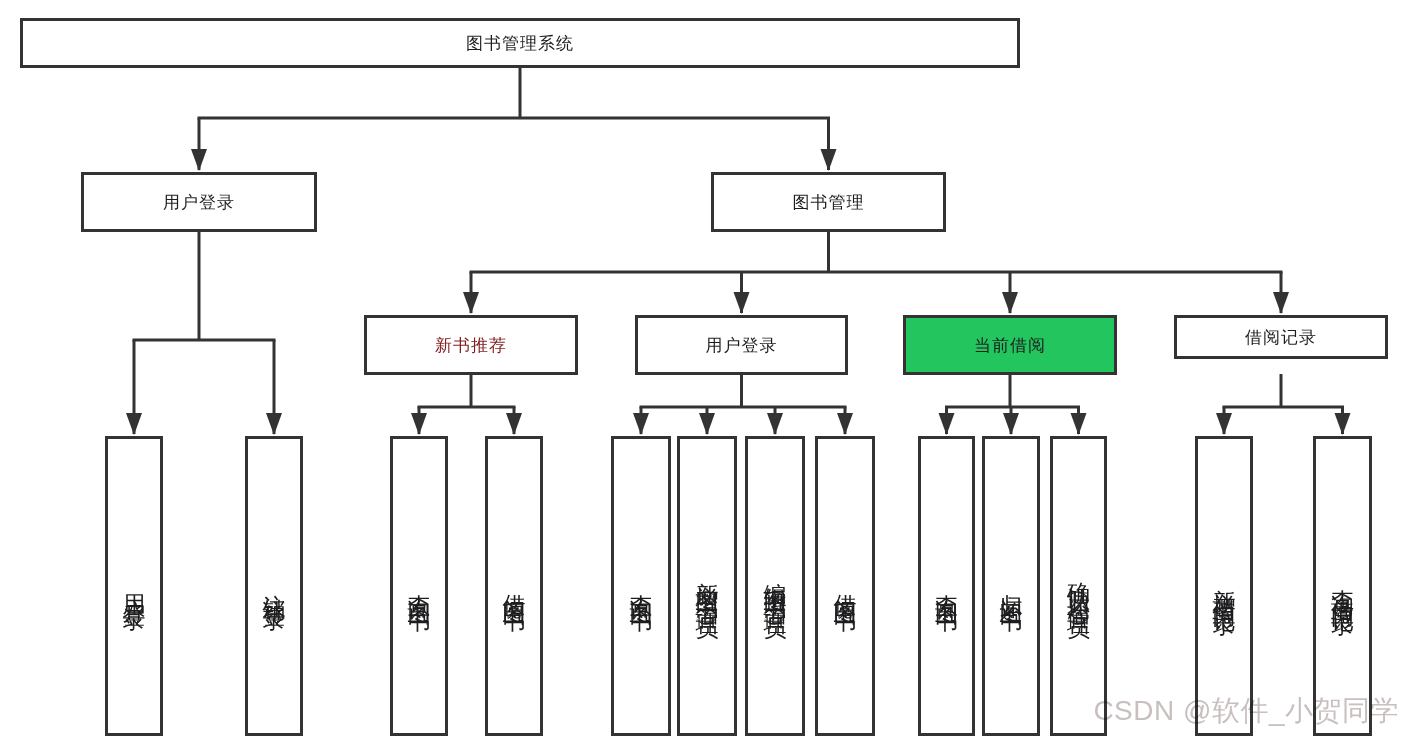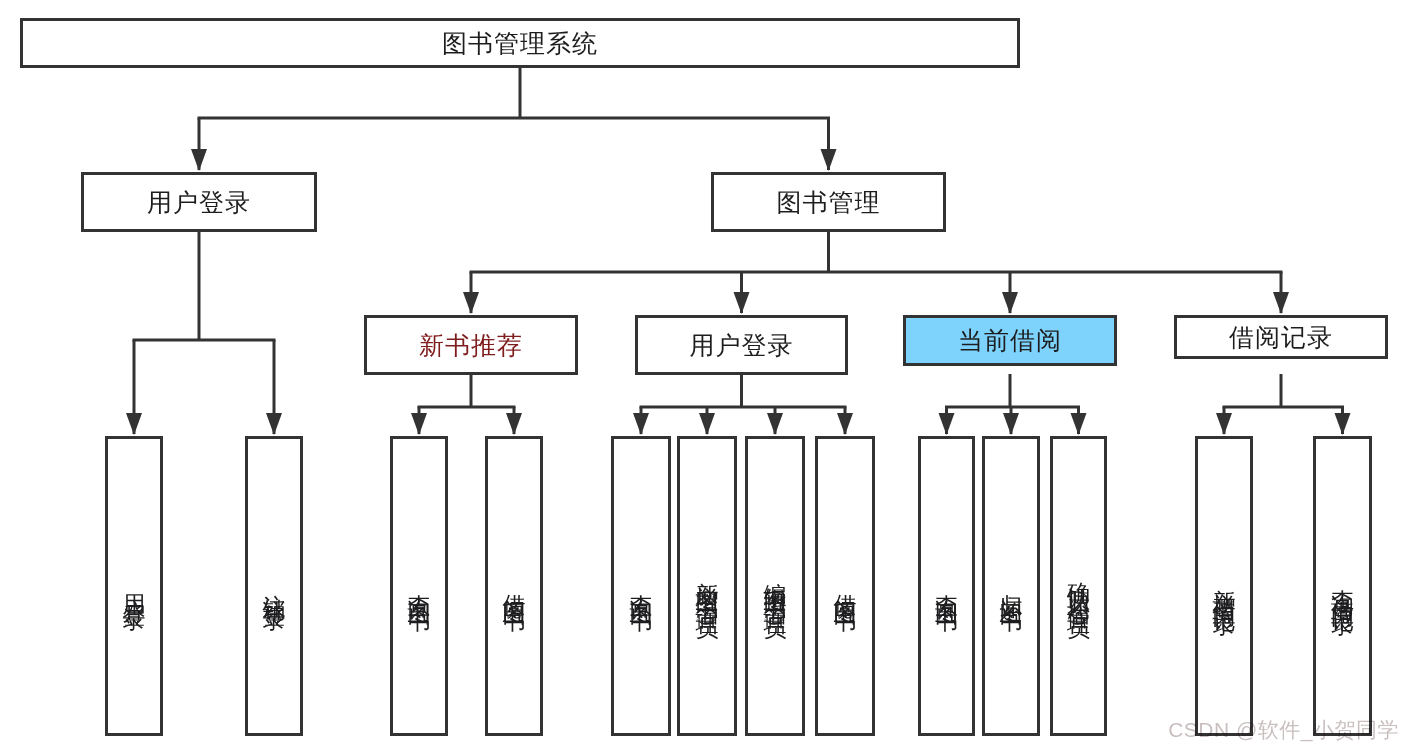--- a/index.html
+++ b/index.html
@@ -16,35 +16,35 @@
     position: absolute;
     box-sizing: border-box;
     background: #ffffff;
     border: 3px solid #333333;
     display: flex;
     align-items: center;
     justify-content: center;
     z-index: 2;
     color: #1d1d1f;
   }
-  .node.h { font-size: 25px; letter-spacing: 1px; }
+  .node.h { font-size: 17px; letter-spacing: 1px; }
   .node.v {
     writing-mode: vertical-rl;
     text-orientation: mixed;
     font-size: 23px;
     letter-spacing: 5px;
     line-height: 1;
     text-align: center;
   }
   .node .lbl { display: block; }
   #watermark {
     position: absolute;
     right: 6px;
-    bottom: 3px;
-    font-size: 21px;
+    bottom: 17px;
+    font-size: 28px;
     letter-spacing: 0.5px;
     z-index: 5;
     mix-blend-mode: multiply;
     white-space: nowrap;
     margin-left: 8px;
   }
 </style>
 </head>
 <body style="background: rgb(255, 255, 255);">
 
@@ -99,21 +99,21 @@
     </div>
     <div class="node h" style="left: 711px; top: 172px; width: 235px; height: 60px; border-color: rgb(51, 51, 51); background: rgb(255, 255, 255); color: rgb(29, 29, 31);">
       <span class="lbl">图书管理</span>
     </div>
     <div class="node h" style="left: 364px; top: 315px; width: 214px; height: 60px; border-color: rgb(51, 51, 51); background: rgb(255, 255, 255); color: #7f1d1d;">
       <span class="lbl">新书推荐</span>
     </div>
     <div class="node h" style="left: 635px; top: 315px; width: 213px; height: 60px; border-color: rgb(51, 51, 51); background: rgb(255, 255, 255); color: rgb(29, 29, 31);">
       <span class="lbl">用户登录</span>
     </div>
-    <div class="node h" style="left: 903px; top: 315px; width: 214px; height: 51px; border-color: rgb(51, 51, 51); background: #7dd3fc; color: rgb(29, 29, 31); font-family: Liberation Serif, serif;">
+    <div class="node h" style="left: 903px; top: 315px; width: 214px; height: 60px; border-color: rgb(51, 51, 51); background: #22c55e; color: rgb(29, 29, 31); font-family: Liberation Serif, serif;">
       <span class="lbl">当前借阅</span>
     </div>
     <div class="node h" style="left: 1174px; top: 315px; width: 214px; height: 44px; border-color: rgb(51, 51, 51); background: rgb(255, 255, 255); color: rgb(29, 29, 31);">
       <span class="lbl">借阅记录</span>
     </div>
     <div class="node v" style="left: 105px; top: 436px; width: 58px; height: 300px; border-color: rgb(51, 51, 51); background: rgb(255, 255, 255); color: rgb(29, 29, 31);">
       <span class="lbl">用户登录</span>
     </div>
     <div class="node v" style="left: 245px; top: 436px; width: 58px; height: 300px; border-color: rgb(51, 51, 51); background: rgb(255, 255, 255); color: rgb(29, 29, 31);">
       <span class="lbl">注销登录</span>

